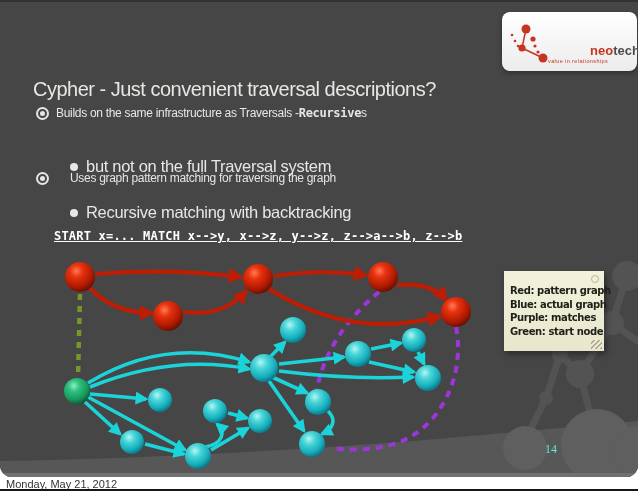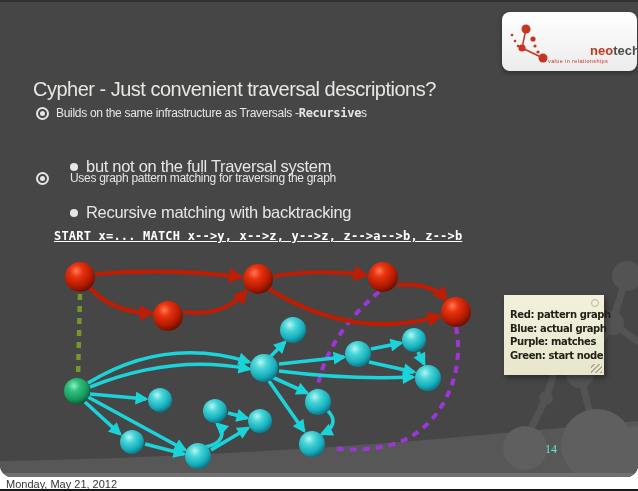--- a/index.html
+++ b/index.html
@@ -23,21 +23,21 @@
   .code-line{position:absolute;left:54px;top:229px;font-size:12px;color:#ffffff;
              white-space:nowrap;letter-spacing:0.2px;text-decoration:underline;}
   .logo{position:absolute;left:502px;top:12px;width:135px;height:59px;border-radius:8px;
         background:linear-gradient(#ffffff,#ececec);box-shadow:0 2px 5px rgba(0,0,0,0.35);}
   .logo-text{position:absolute;left:44px;top:31px;font-size:13px;font-weight:bold;white-space:nowrap;}
   .logo-neo{color:#c43522;margin-left:44px;}
   .logo-tech{color:#4d4d4d;}
   .logo-tag{position:absolute;left:46px;top:46px;font-size:5.5px;color:#c43522;
             letter-spacing:0.4px;white-space:nowrap;}
   .note{position:absolute;left:504px;top:271px;width:100px;height:80px;
-        background:linear-gradient(#f2f1dc,#e8e7cd);box-shadow:2px 3px 6px rgba(0,0,0,0.4);margin-top:24px;}
+        background:linear-gradient(#f2f1dc,#e8e7cd);box-shadow:2px 3px 6px rgba(0,0,0,0.4);}
   .note-lines{position:absolute;left:6px;top:13px;font-family:"DejaVu Sans",sans-serif;
         font-weight:bold;font-size:10px;letter-spacing:-0.4px;line-height:13.5px;color:#21211a;
         white-space:nowrap;}
   .note-ring{position:absolute;right:5px;top:4px;width:6px;height:6px;border:1.5px solid #b9b89a;
         border-radius:50%;}
   .note-grip{position:absolute;right:2px;bottom:2px;width:11px;height:9px;
         background:repeating-linear-gradient(135deg,transparent 0 2px,#aaa893 2px 3.5px);}
   .page-number{position:absolute;left:545px;top:442px;font-family:"Liberation Serif",serif;
         font-size:12px;color:#5eead4;}
   .footer{position:absolute;left:0;top:477px;width:638px;height:29px;background:#ffffff;}

